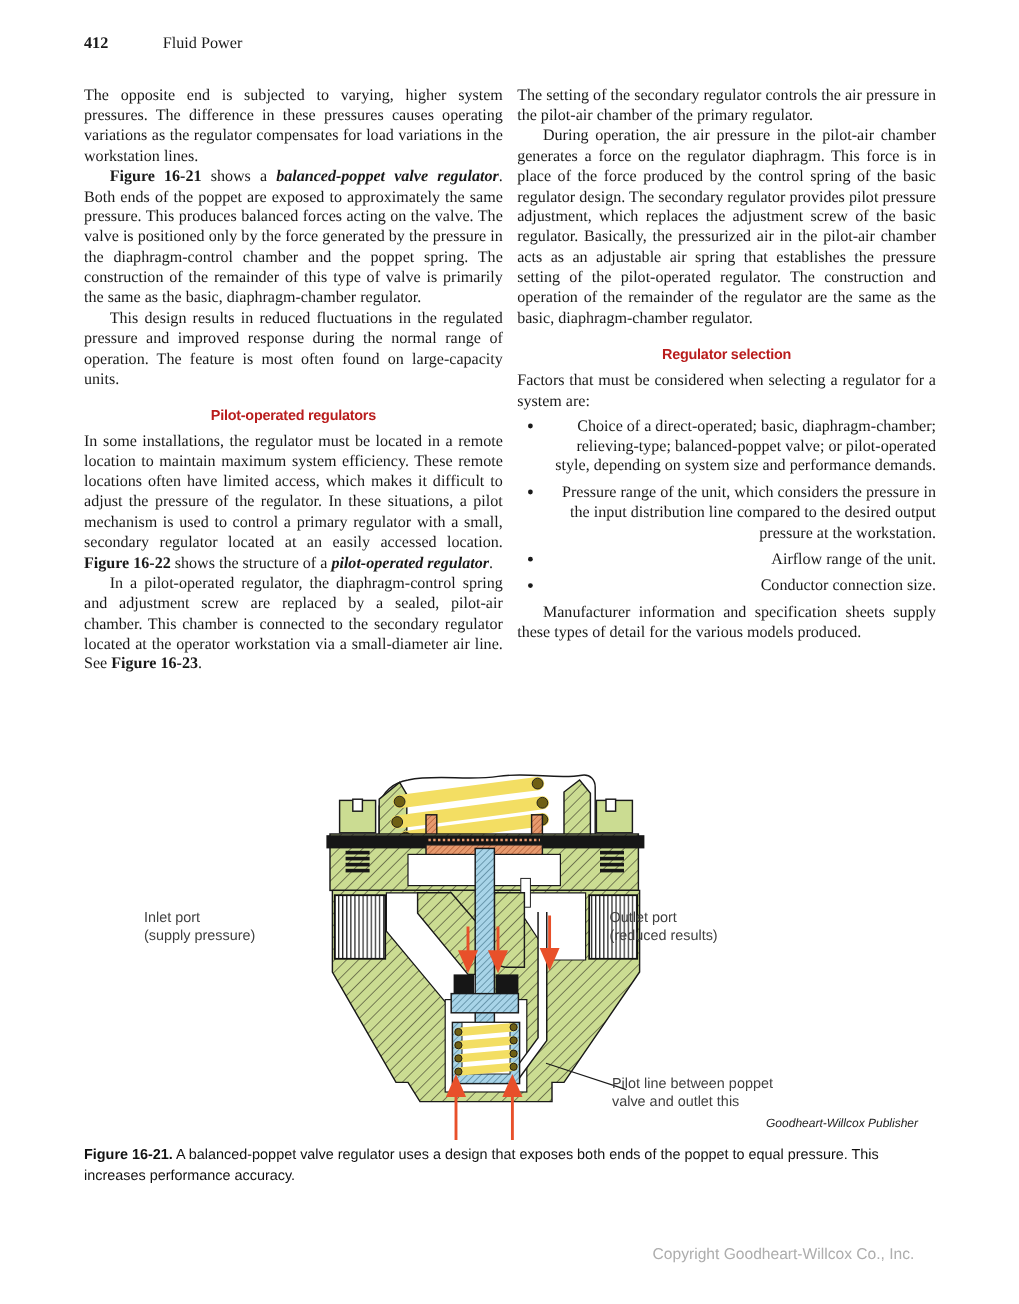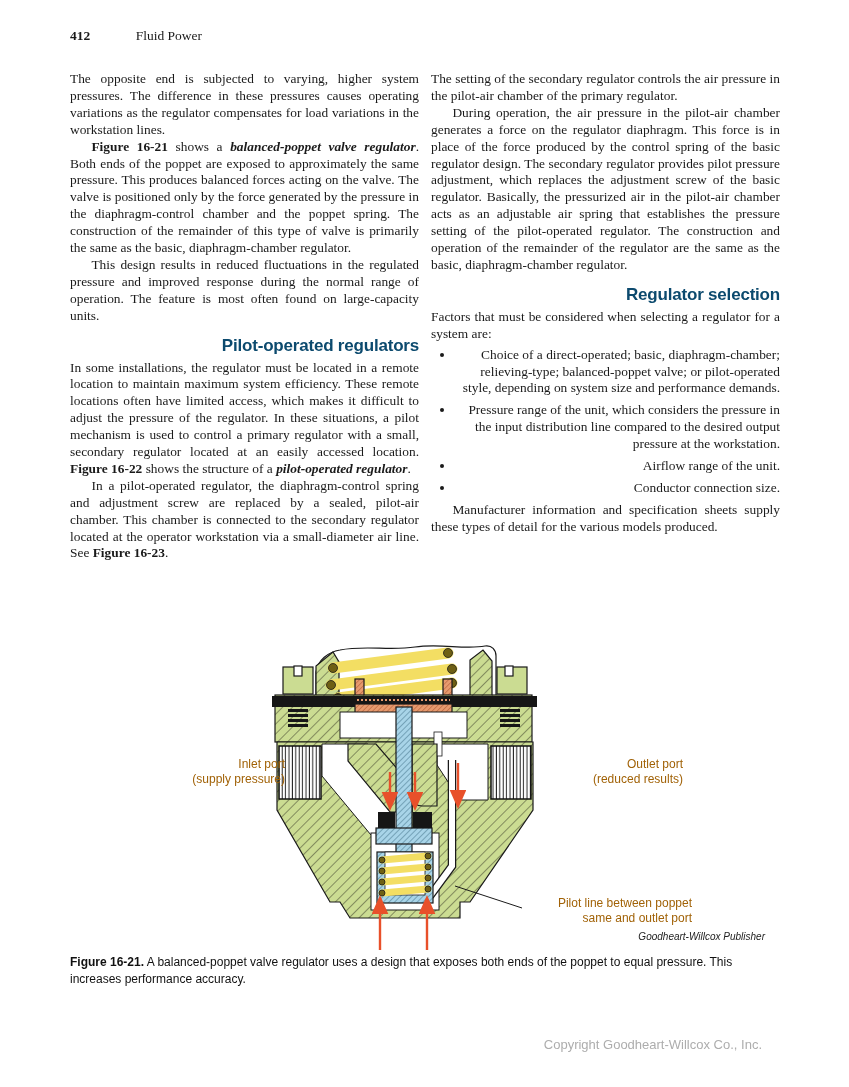--- a/index.html
+++ b/index.html
@@ -9,28 +9,28 @@
   
   #hdr{top:28px;left:70px;font-size:13.5px;}
   #hdr .pnum{font-weight:bold;}
   #hdr .btitle{margin-left:42px;}
   
   #cols{top:71px;left:70px;width:710px;display:flex;gap:12px;}
   .col{width:349px;font-size:13.4px;line-height:16.9px;text-align:justify;}
   .col p{margin:0;}
   .col p.indent{text-indent:1.6em;}
   .col b.i{font-style:italic;}
-  .col h2{font-family:"Liberation Sans", sans-serif;font-size:17px;letter-spacing:-.2px;
-          margin:13px 0 5px 0;font-weight:bold;color:#0c4a6e;text-align:right;}
+  .col h2{font-family:"Liberation Sans", sans-serif;font-size:12px;letter-spacing:-.2px;
+          margin:13px 0 5px 0;font-weight:bold;color:#b91c1c;text-align:center;}
   .col ul{margin:4px 0 2px 0;padding-left:24px;text-align:left;}
   .col ul li{margin:0 0 5px 0;text-align:right;}
   
   #figure-svg{top:642px;left:60px;}
   .fig-label{font-family:"Liberation Sans", sans-serif;font-size:12px;line-height:15px;
-             text-align:right;color:#a16207;}
+             text-align:left;color:#404040;}
   #lbl-inlet{top:757px;left:120px;width:165px;}
   #lbl-outlet{top:757px;left:508px;width:175px;}
   #lbl-pilot{top:896px;left:510px;width:182px;}
   #credit{top:931px;right:84px;font-family:"Liberation Sans", sans-serif;
           font-style:italic;font-size:10px;color:#222;}
   #caption{top:954px;left:70px;width:712px;font-family:"Liberation Sans", sans-serif;
            font-size:12px;line-height:17px;color:#111;}
   #caption .lead{font-weight:bold;}
   #copyright{top:1037px;right:87px;font-family:"Liberation Sans", sans-serif;
              font-size:13px;color:var(--copyright-gray,#adadad);}
@@ -195,21 +195,21 @@
 <div id="lbl-inlet" class="abs fig-label">
   <div>Inlet port</div>
   <div>(supply pressure)</div>
 </div>
 <div id="lbl-outlet" class="abs fig-label">
   <div>Outlet port</div>
   <div>(reduced results)</div>
 </div>
 <div id="lbl-pilot" class="abs fig-label">
   <div>Pilot line between poppet</div>
-  <div>same and outlet port</div>
+  <div>valve and outlet this</div>
 </div>
 <div id="credit" class="abs">Goodheart-Willcox Publisher</div>
 
 <div id="caption" class="abs">
   <span class="lead">Figure 16-21.</span><span> A balanced-poppet valve regulator uses a design that exposes both ends of the poppet to equal pressure. This increases performance accuracy.</span>
 </div>
 
 <div id="copyright" class="abs">Copyright Goodheart-Willcox Co., Inc.</div>
 
 </body></html>

